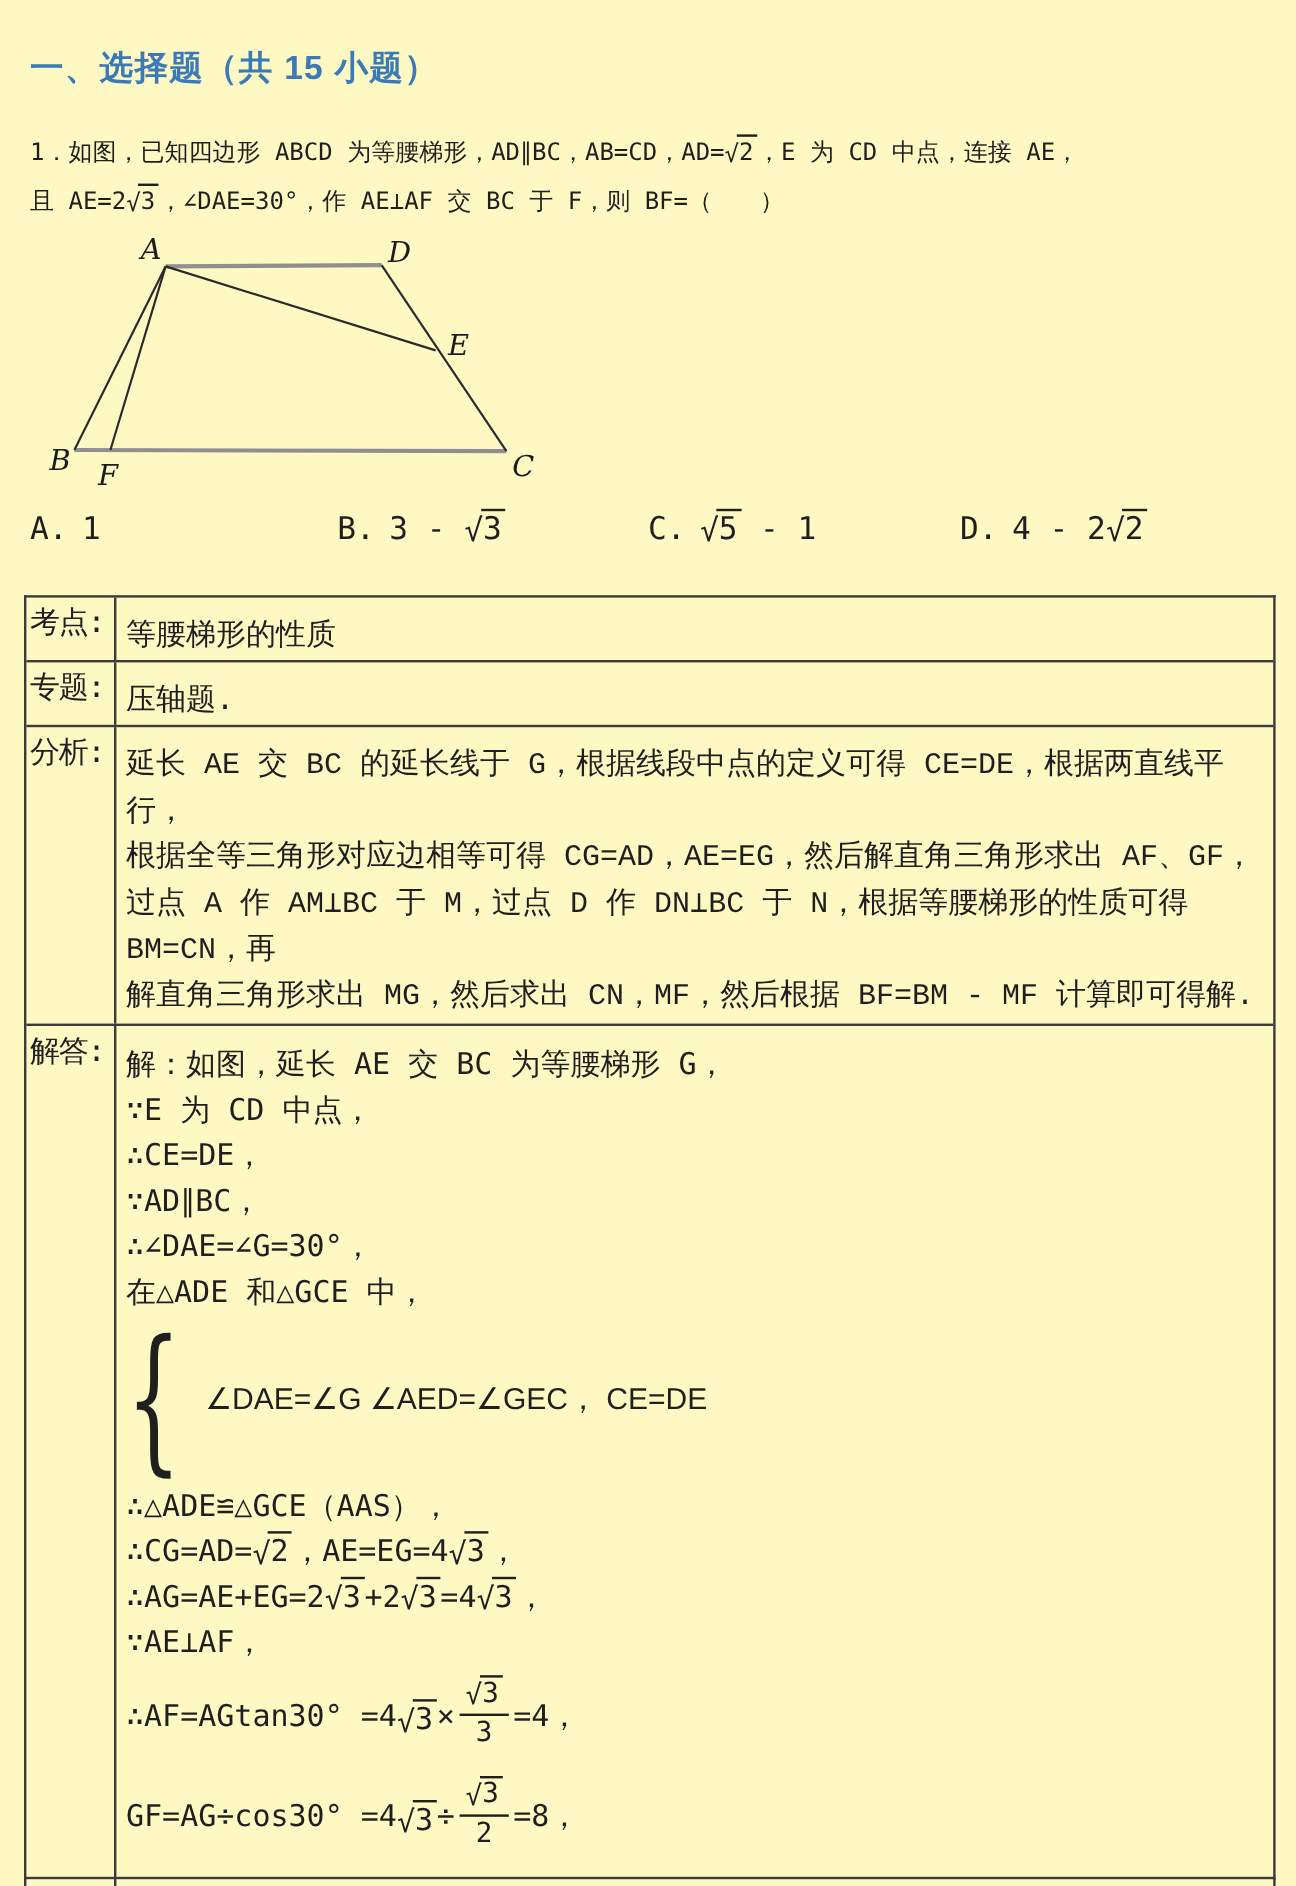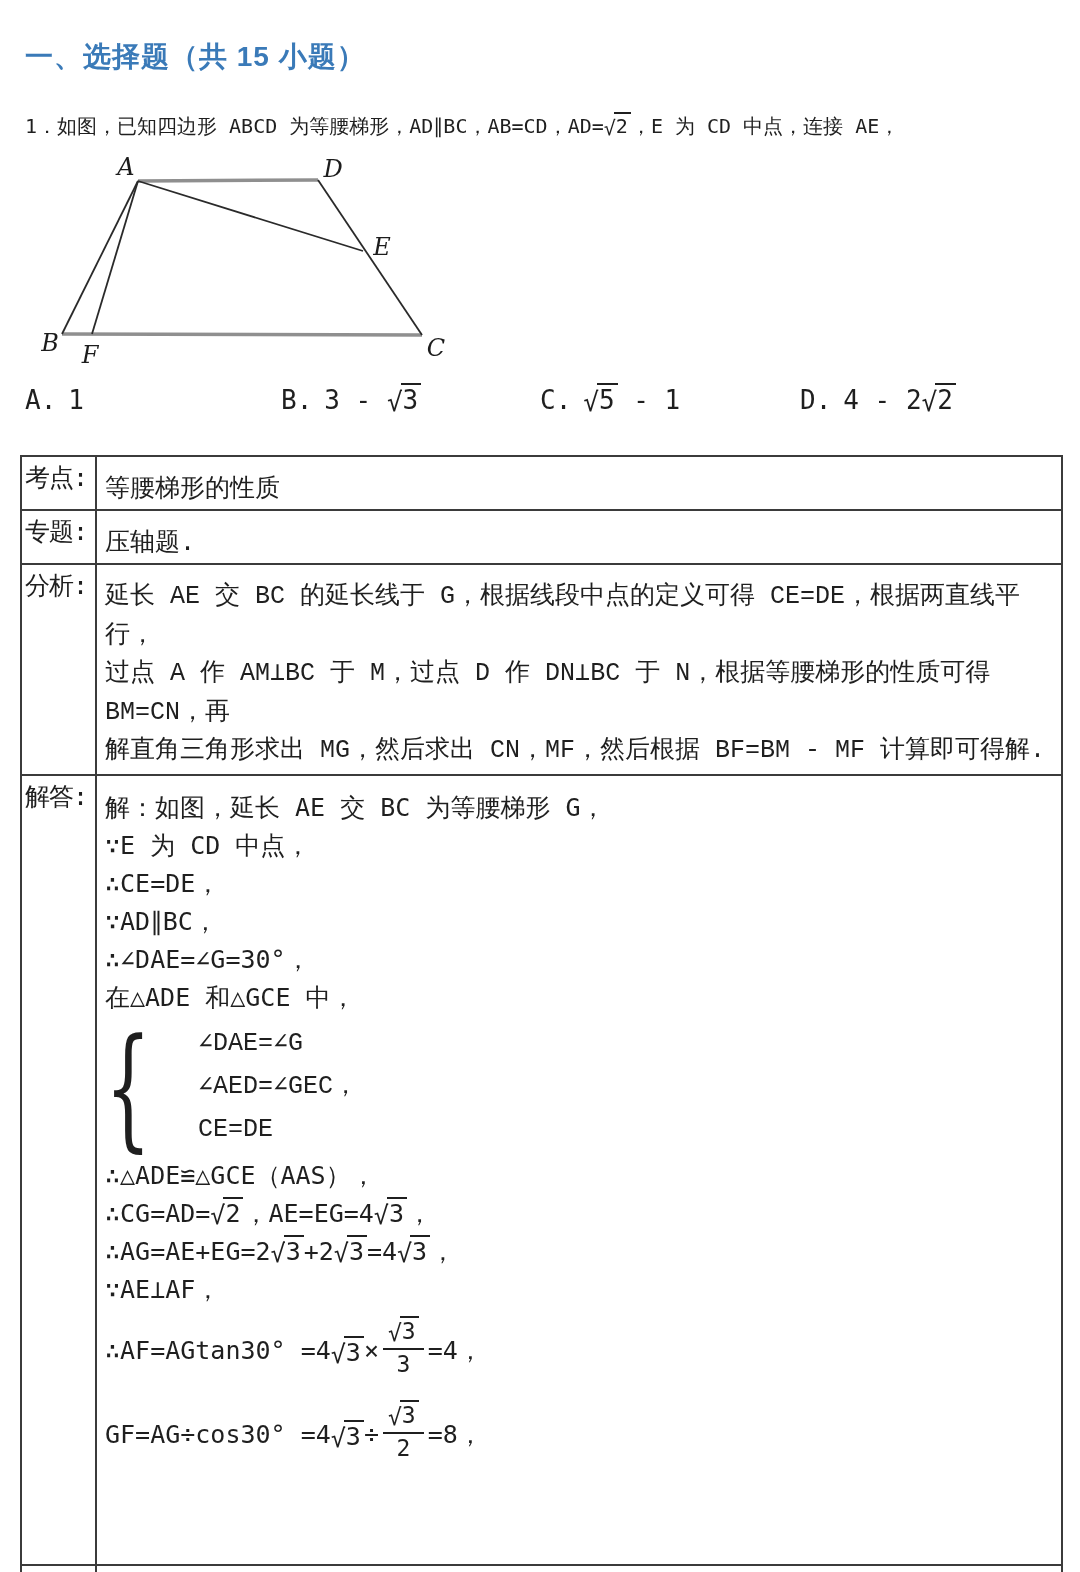--- a/index.html
+++ b/index.html
@@ -1,19 +1,19 @@
 <!DOCTYPE html>
 <html><head>
 <meta charset="utf-8">
 <style>
   html,body{margin:0;padding:0;background:#e9e9e9;}
   .page{
     position:relative;
     width:1080px;height:1572px;
-    background:#ffffff;
+    background:#fef9c3;
     overflow:hidden;
     color:#1f1f1f;
     font-family:"DejaVu Sans Mono","Liberation Sans",sans-serif;
   }
   .heading{
     margin:0;
     padding:38px 0 0 25px;
     font-size:28px;
     font-weight:bold;
     color:#3a7ab8;
@@ -75,41 +75,42 @@
   .s-line.tall{display:flex;align-items:center;min-height:84px;}
 
   
   .brace-group{display:flex;align-items:center;margin:4px 0 4px 0;}
   .brace{
     font-family:"DejaVu Serif","Liberation Serif",serif;
     font-size:132px;font-weight:200;line-height:1;
     transform:scaleX(.55);transform-origin:left center;
     margin-right:-18px;user-select:none;
   }
-  .brace-lines{display:flex;flex-direction:column;gap:7px;font-family:Liberation Mono, monospace;margin-left:27px;}
+  .brace-lines{display:flex;flex-direction:row;gap:7px;font-family:Liberation Sans, sans-serif;}
   .brace-lines .s-line{line-height:36px;min-height:36px;}
 
   .bottom-rule{
     position:absolute;left:20px;top:1564px;
     width:1043px;height:2px;background:#3b3b3b;
   }
   svg text.vlabel{
     font-family:"DejaVu Serif","Liberation Serif",serif;
     font-style:italic;font-size:24px;fill:#1c1c1c;
   }
 </style>
 </head>
 <body>
 
 <div class="page">
 
   <h1 class="heading">一、选择题（共 15 小题）</h1>
 
   <div class="question">
     <div class="q-line"><span>1．如图，已知四边形 ABCD 为等腰梯形，AD∥BC，AB=CD，AD=</span><span class="sqrt"><span class="rsign">√</span><span class="rbody">2</span></span><span>，E 为 CD 中点，连接 AE，</span></div>
+    <div class="q-line"><span>且 AE=2</span><span class="sqrt"><span class="rsign">√</span><span class="rbody">3</span></span><span>，∠DAE=30°，作 AE⊥AF 交 BC 于 F，则 BF=（　　）</span></div>
   </div>
 
   <div class="figure-wrap">
     <svg width="440" height="222" viewBox="0 0 440 222">
 
       <line x1="118" y1="30" x2="298" y2="29" stroke="#8f8f8f" stroke-width="3.5"></line>
       <line x1="42" y1="183" x2="402" y2="184" stroke="#8f8f8f" stroke-width="3.5"></line>
 
       <line x1="118" y1="30" x2="42" y2="183" stroke="#2a2a2a" stroke-width="1.8"></line>
       <line x1="298" y1="29" x2="402" y2="184" stroke="#2a2a2a" stroke-width="1.8"></line>
@@ -150,20 +151,21 @@
       <div class="t-content">等腰梯形的性质</div>
     </div>
     <div class="t-row">
       <div class="t-label">专题:</div>
       <div class="t-content">压轴题.</div>
     </div>
     <div class="t-row">
       <div class="t-label">分析:</div>
       <div class="t-content multi">
           <div>延长 AE 交 BC 的延长线于 G，根据线段中点的定义可得 CE=DE，根据两直线平行，</div>
+          <div>根据全等三角形对应边相等可得 CG=AD，AE=EG，然后解直角三角形求出 AF、GF，</div>
           <div>过点 A 作 AM⊥BC 于 M，过点 D 作 DN⊥BC 于 N，根据等腰梯形的性质可得 BM=CN，再</div>
           <div>解直角三角形求出 MG，然后求出 CN，MF，然后根据 BF=BM - MF 计算即可得解.</div>
         </div>
     </div>
     <div class="t-row row-solution">
       <div class="t-label">解答:</div>
       <div class="t-content">
           <div class="s-line"><span>解：如图，延长 AE 交 BC 为等腰梯形 G，</span></div>
           <div class="s-line"><span>∵E 为 CD 中点，</span></div>
           <div class="s-line"><span>∴CE=DE，</span></div>

